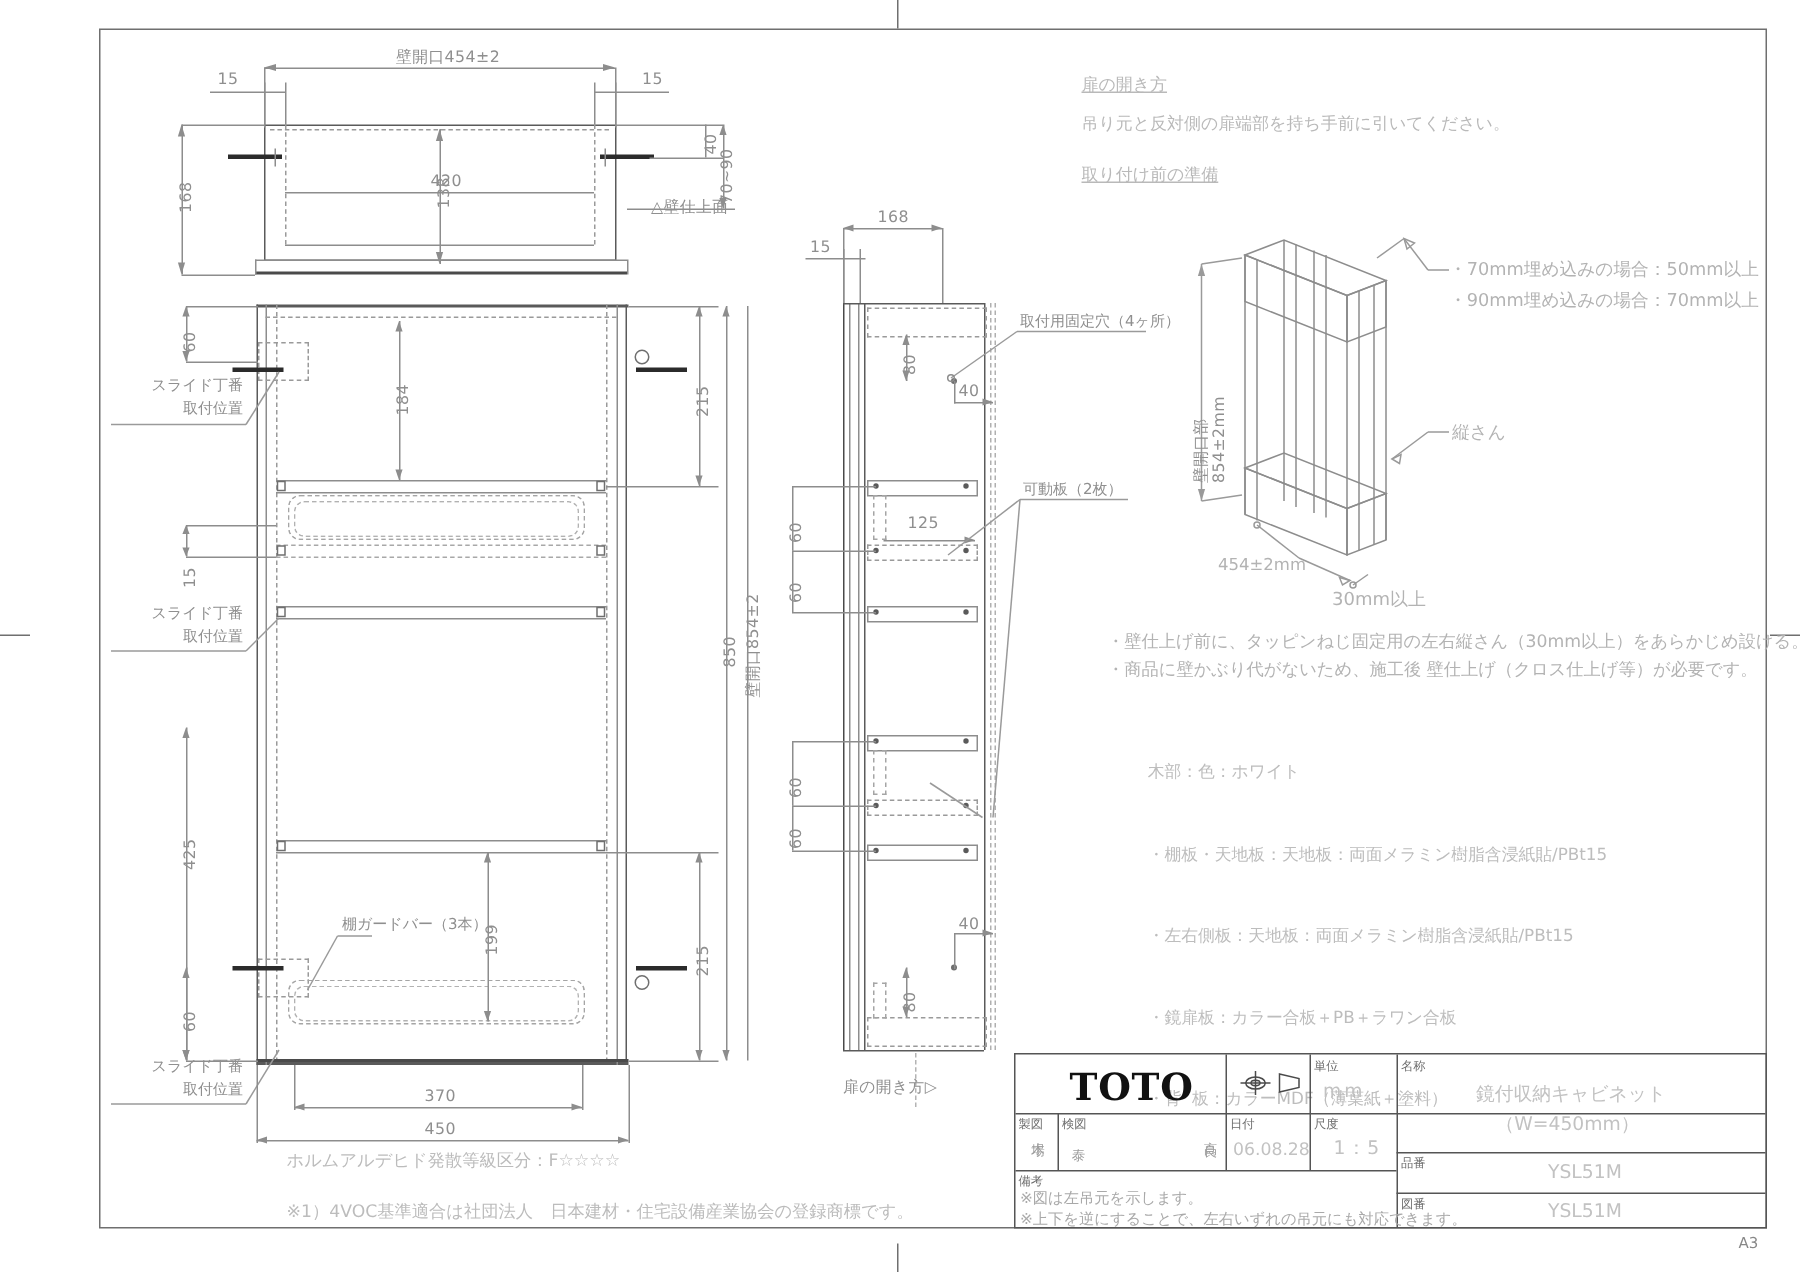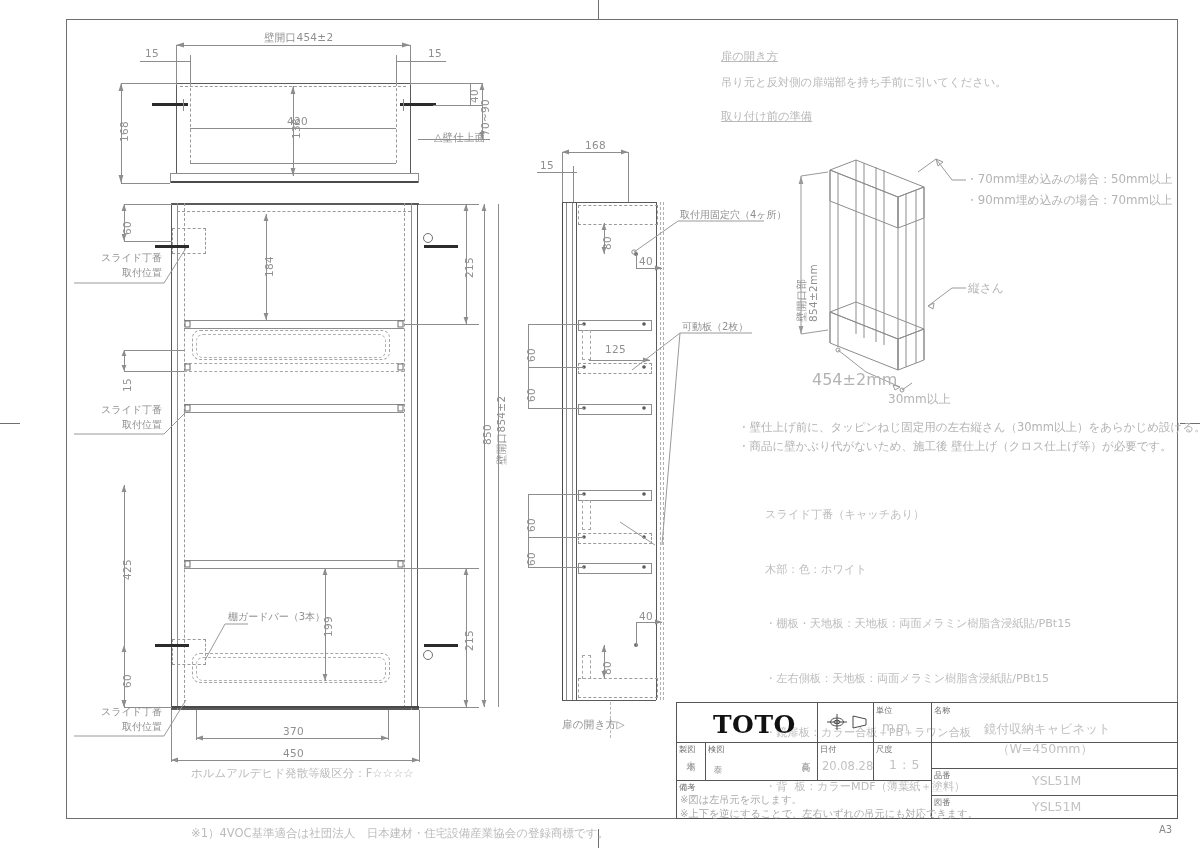--- a/index.html
+++ b/index.html
@@ -513,45 +513,44 @@
         <polygon points="900,387 893,385 895,390"></polygon>
         <line x1="902" y1="390" x2="912" y2="383"></line>
         <circle cx="902" cy="390" r="2"></circle>
       </g>
     </svg>
     <div class="dim v" style="left:796px;top:322px;line-height:1.1;"><span style="white-space:pre-line;">壁開口部
 854±2mm</span></div>
     <div class="note d" style="left:966px;top:170px;font-size:11.8px;">・70mm埋め込みの場合：50mm以上</div>
     <div class="note d" style="left:966px;top:191px;font-size:11.8px;">・90mm埋め込みの場合：70mm以上</div>
     <div class="note d" style="left:968px;top:279px;font-size:11.8px;">縦さん</div>
-    <div class="note d" style="left:812px;top:368px;font-size:16px;">454±2mm</div>
+    <div class="note d" style="left:812px;top:368px;font-size:11px;">454±2mm</div>
     <div class="note d" style="left:888px;top:390px;font-size:12px;">30mm以上</div>
   </div>
 
   <div class="note d" style="left:738px;top:419px;font-size:11.5px;"><span>・壁仕上げ前に、タッピンねじ固定用の左右縦さん（30mm以上）をあらかじめ設ける。</span></div>
   <div class="note d" style="left:738px;top:438px;font-size:11.5px;"><span>・商品に壁かぶり代がないため、施工後 壁仕上げ（クロス仕上げ等）が必要です。</span></div>
 
   <div class="spec" style="left:758px;top:470px;">
-    <div>  スライド丁番（キャッチあり）</div>
     <div>  木部：色：ホワイト</div>
     <div>  ・棚板・天地板：天地板：両面メラミン樹脂含浸紙貼/PBt15</div>
     <div>  ・左右側板：天地板：両面メラミン樹脂含浸紙貼/PBt15</div>
     <div>  ・鏡扉板：カラー合板＋PB＋ラワン合板</div>
     <div>  ・背  板：カラーMDF（薄葉紙＋塗料）</div>
     
     
     
     
     
     
     
   </div>
 
   <div class="blnote" style="left:191px;top:765px;">ホルムアルデヒド発散等級区分：F☆☆☆☆</div>
-  <div class="blnote" style="left:191px;top:825px;">※1）4VOC基準適合は社団法人　日本建材・住宅設備産業協会の登録商標です。</div>
+  <div class="blnote" style="left:191px;top:799px;">※1）4VOC基準適合は社団法人　日本建材・住宅設備産業協会の登録商標です。</div>
 
   <div class="tb">
 
     <div class="tbl h" style="left:0;top:39px;width:500px;"></div>
     <div class="tbl h" style="left:0;top:77px;width:254px;"></div>
     <div class="tbl h" style="left:254px;top:65px;width:246px;"></div>
     <div class="tbl h" style="left:254px;top:92px;width:246px;"></div>
 
     <div class="tbl v" style="left:28px;top:39px;height:38px;"></div>
     <div class="tbl v" style="left:140px;top:0;height:77px;"></div>
@@ -577,21 +576,21 @@
     <div class="tbcap" style="left:199px;top:41px;">尺度</div>
     <div class="tbcap" style="left:257px;top:2px;">名称</div>
     <div class="tbcap" style="left:257px;top:67px;">品番</div>
     <div class="tbcap" style="left:257px;top:94px;">図番</div>
     <div class="tbcap" style="left:2px;top:79px;">備考</div>
 
     <div class="tbvert" style="left:9px;top:51px;">木場</div>
     <div class="tbvert" style="left:36px;top:55px;">泰</div>
     <div class="tbvert" style="left:124px;top:51px;">高良</div>
     <div class="tbval" style="left:205px;top:16px;letter-spacing:2px;">mm</div>
-    <div class="tbval" style="left:145px;top:56px;font-size:11.5px;">20.08.28</div>
+    <div class="tbval" style="left:145px;top:56px;font-size:11.5px;">06.08.28</div>
     <div class="tbval" style="left:212px;top:54px;letter-spacing:1px;">1：5</div>
     <div class="tbval" style="left:307px;top:18px;">鏡付収納キャビネット</div>
     <div class="tbval" style="left:320px;top:38px;">（W=450mm）</div>
     <div class="tbval" style="left:355px;top:70px;">YSL51M</div>
     <div class="tbval" style="left:355px;top:96px;">YSL51M</div>
 
     <div class="remark" style="left:3px;top:90px;">※図は左吊元を示します。</div>
     <div class="remark" style="left:3px;top:104px;">※上下を逆にすることで、左右いずれの吊元にも対応できます。</div>
   </div>
 

